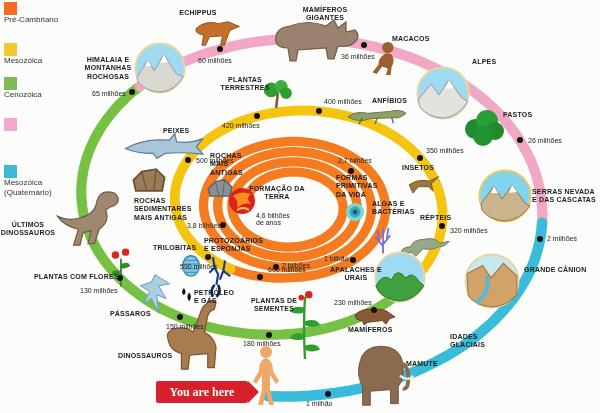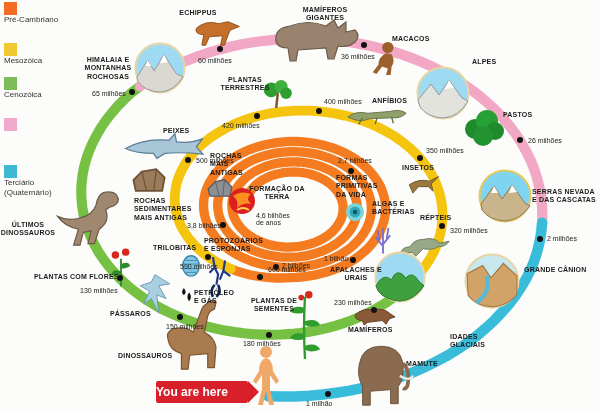--- a/index.html
+++ b/index.html
@@ -10,21 +10,21 @@
         letter-spacing:.2px;z-index:40;}
   .site.center{text-align:center;}
   .tm{position:absolute;font-size:7px;font-weight:normal;color:#222;white-space:nowrap;z-index:40;}
   .icon{position:absolute;z-index:20;}
   .globe{position:absolute;z-index:25;}
   #legend{position:absolute;left:4px;top:2px;z-index:50;}
   .leg-item{position:absolute;display:flex;align-items:flex-start;flex-direction:column;}
   .leg-sq{width:13px;height:13px;flex:0 0 13px;margin-right:7px;}
   .leg-label{font-size:8px;color:#333;line-height:1.2;width:78px;}
   #yah{position:absolute;left:156px;top:381px;width:92px;height:22px;background:#d8202a;
-       z-index:60;display:flex;align-items:center;justify-content:flex-start;border-radius:2px;}
+       z-index:60;display:flex;align-items:center;justify-content:center;border-radius:2px;font-family:Liberation Serif, serif;}
   #yah span{color:#fff;font-size:12px;font-weight:bold;}
   #yah::after{content:"";position:absolute;right:-11px;top:0;border-top:11px solid transparent;
        border-bottom:11px solid transparent;border-left:11px solid #d8202a;}
   #dots circle{pointer-events:auto;}
 </style>
 </head>
 <body>
 
 <div id="stage">
 
@@ -47,21 +47,21 @@
     </div>
     <div class="leg-item" style="left:0;top:75px">
       <div class="leg-sq" style="background: rgb(125, 187, 87);"></div>
       <div class="leg-label">Cenozóica</div>
     </div>
     <div class="leg-item" style="left:0;top:116px">
       <div class="leg-sq" style="background: rgb(240, 168, 204);"></div>
     </div>
     <div class="leg-item" style="left:0;top:163px">
       <div class="leg-sq" style="background: rgb(63, 185, 211);"></div>
-      <div class="leg-label" style="width:68px">Terciário (Quaternário)</div>
+      <div class="leg-label" style="width:68px">Mesozóica (Quaternário)</div>
     </div>
   </div>
 
   <svg class="globe" style="left:134px;top:42px" width="52" height="52" viewBox="0 0 54 54">
     <circle cx="27" cy="27" r="25.5" fill="#9EDBF2" stroke="#E8D5A3" stroke-width="2"></circle>
     <path d="M3 37 L14 19 L21 30 L31 13 L44 33 L51 36 Q42 51 27 52 Q11 51 4 41 Z" fill="#D9D9D2" stroke="#96969E" stroke-width="1"></path>
     <path d="M31 13 L27 22 L35 21 Z M14 19 L12 25 L18 25 Z" fill="#fff"></path>
   </svg>
   <svg class="globe" style="left:416px;top:66px" width="54" height="54" viewBox="0 0 54 54">
     <circle cx="27" cy="27" r="25.5" fill="#9EDBF2" stroke="#E8D5A3" stroke-width="2"></circle>

